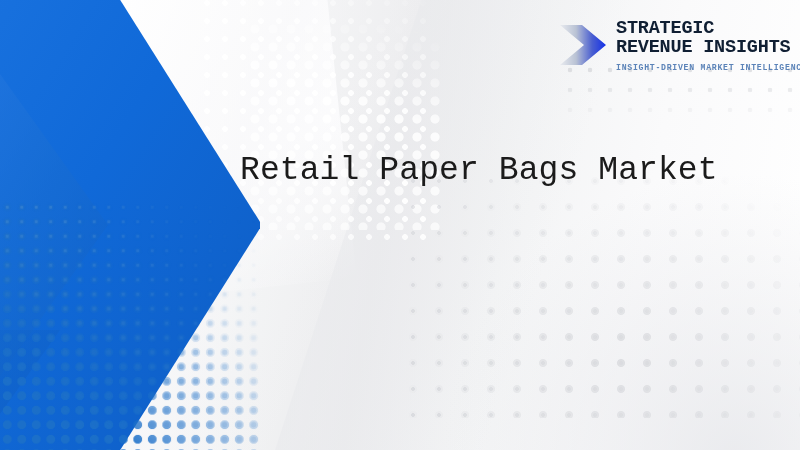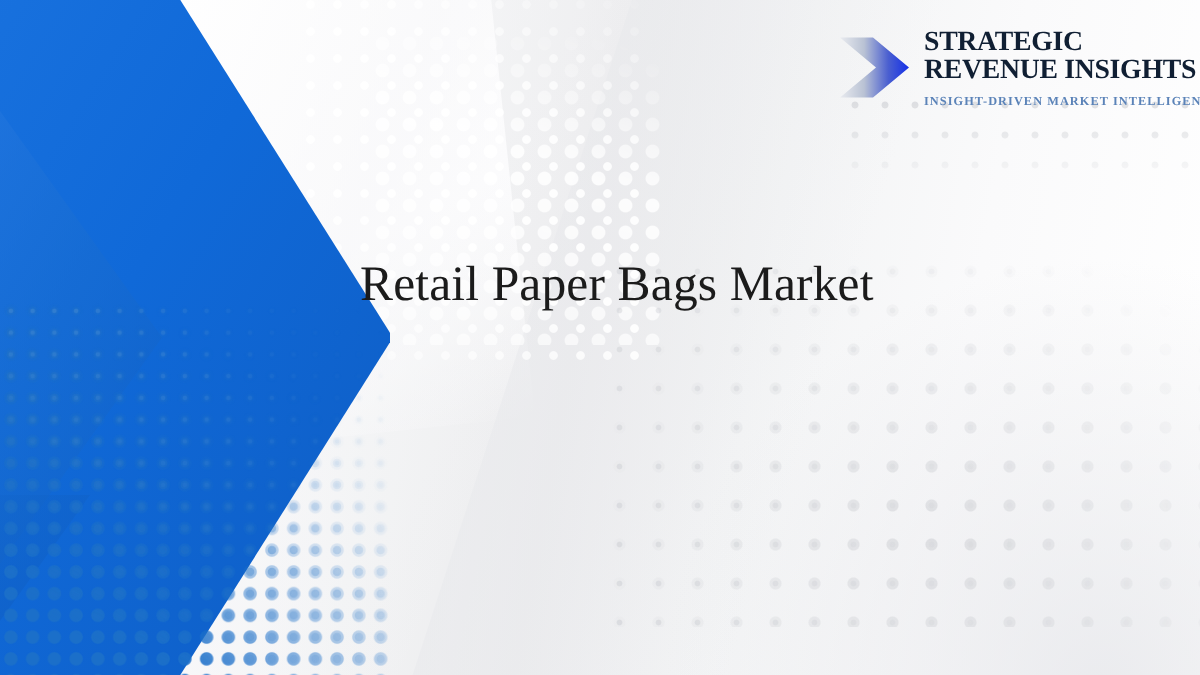--- a/index.html
+++ b/index.html
@@ -5,21 +5,21 @@
   html, body {
     margin: 0;
     padding: 0;
     background: #ffffff;
   }
   #slide {
     position: relative;
     width: 800px;
     height: 450px;
     overflow: hidden;
-    font-family: Liberation Serif, serif;
+    font-family: Liberation Mono, monospace;
     background: #ffffff;
   }
 
   
   .bg-base {
     position: absolute;
     inset: 0;
     background:
       linear-gradient(100deg,
         #ffffff 0%,
@@ -213,21 +213,20 @@
   
   .title {
     position: absolute;
     left: 240px;
     top: 152px;
     font-size: 33px;
     font-weight: 300;
     color: #1b1b1b;
     letter-spacing: 0.1px;
     white-space: nowrap;
-    margin-top: 20px;
   }
   .email {
     position: absolute;
     left: 228px;
     top: 366px;
     font-size: 25px;
     font-weight: 400;
     color: #1b1b1b;
     letter-spacing: -0.2px;
     white-space: nowrap;

